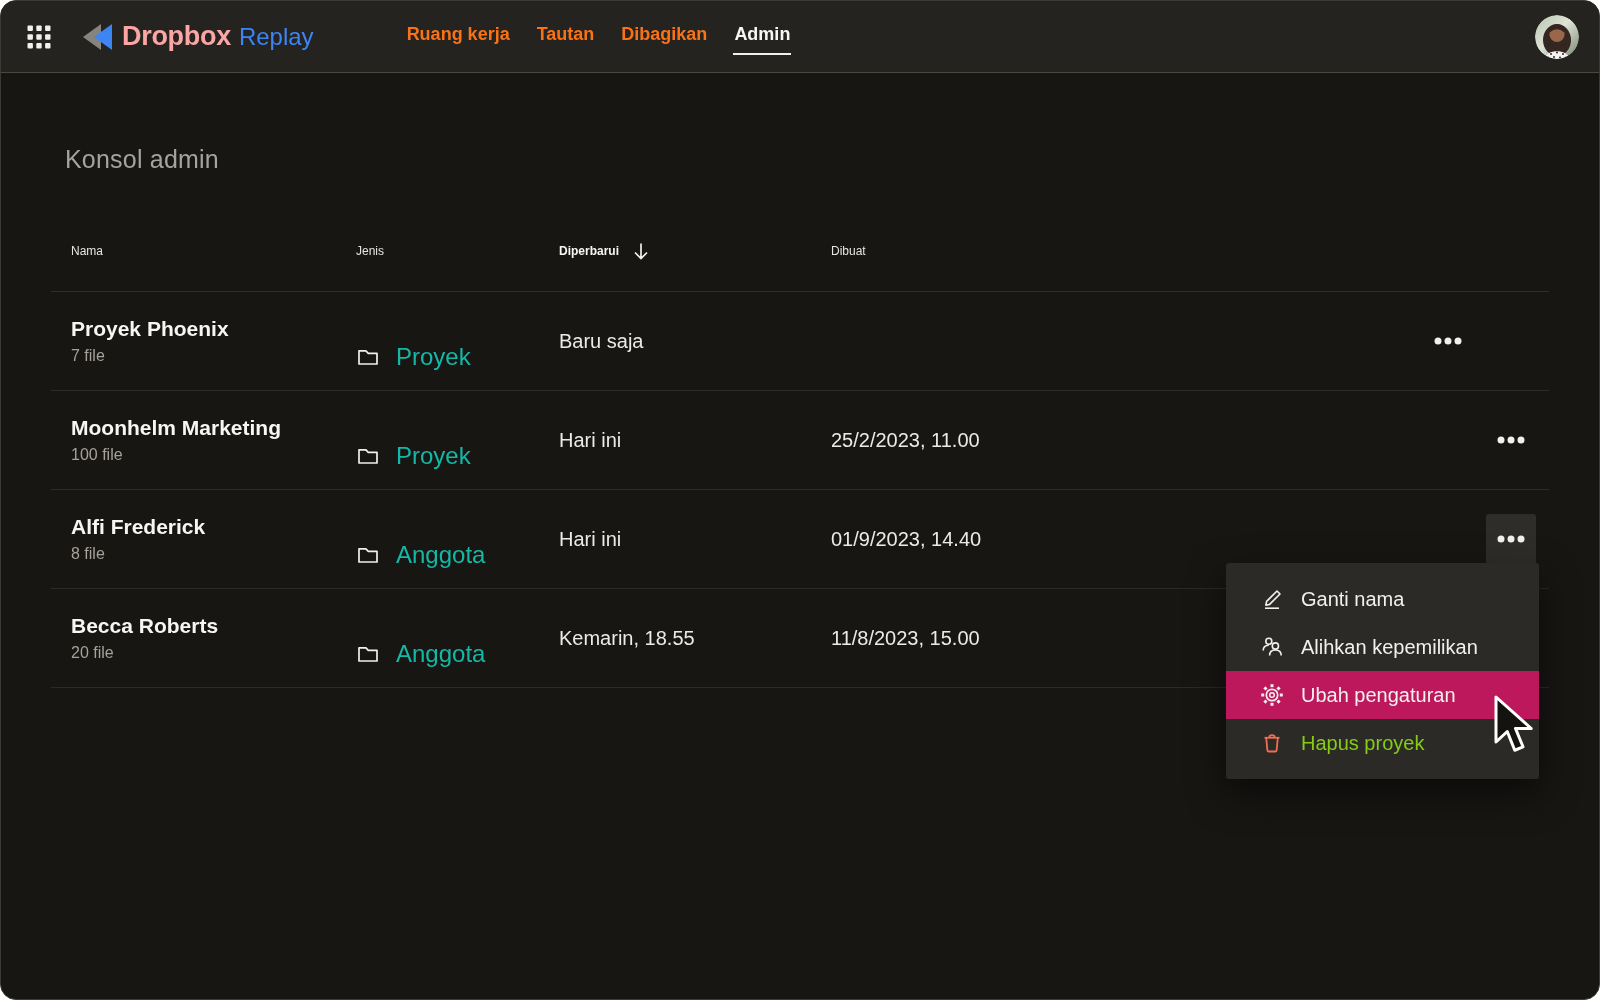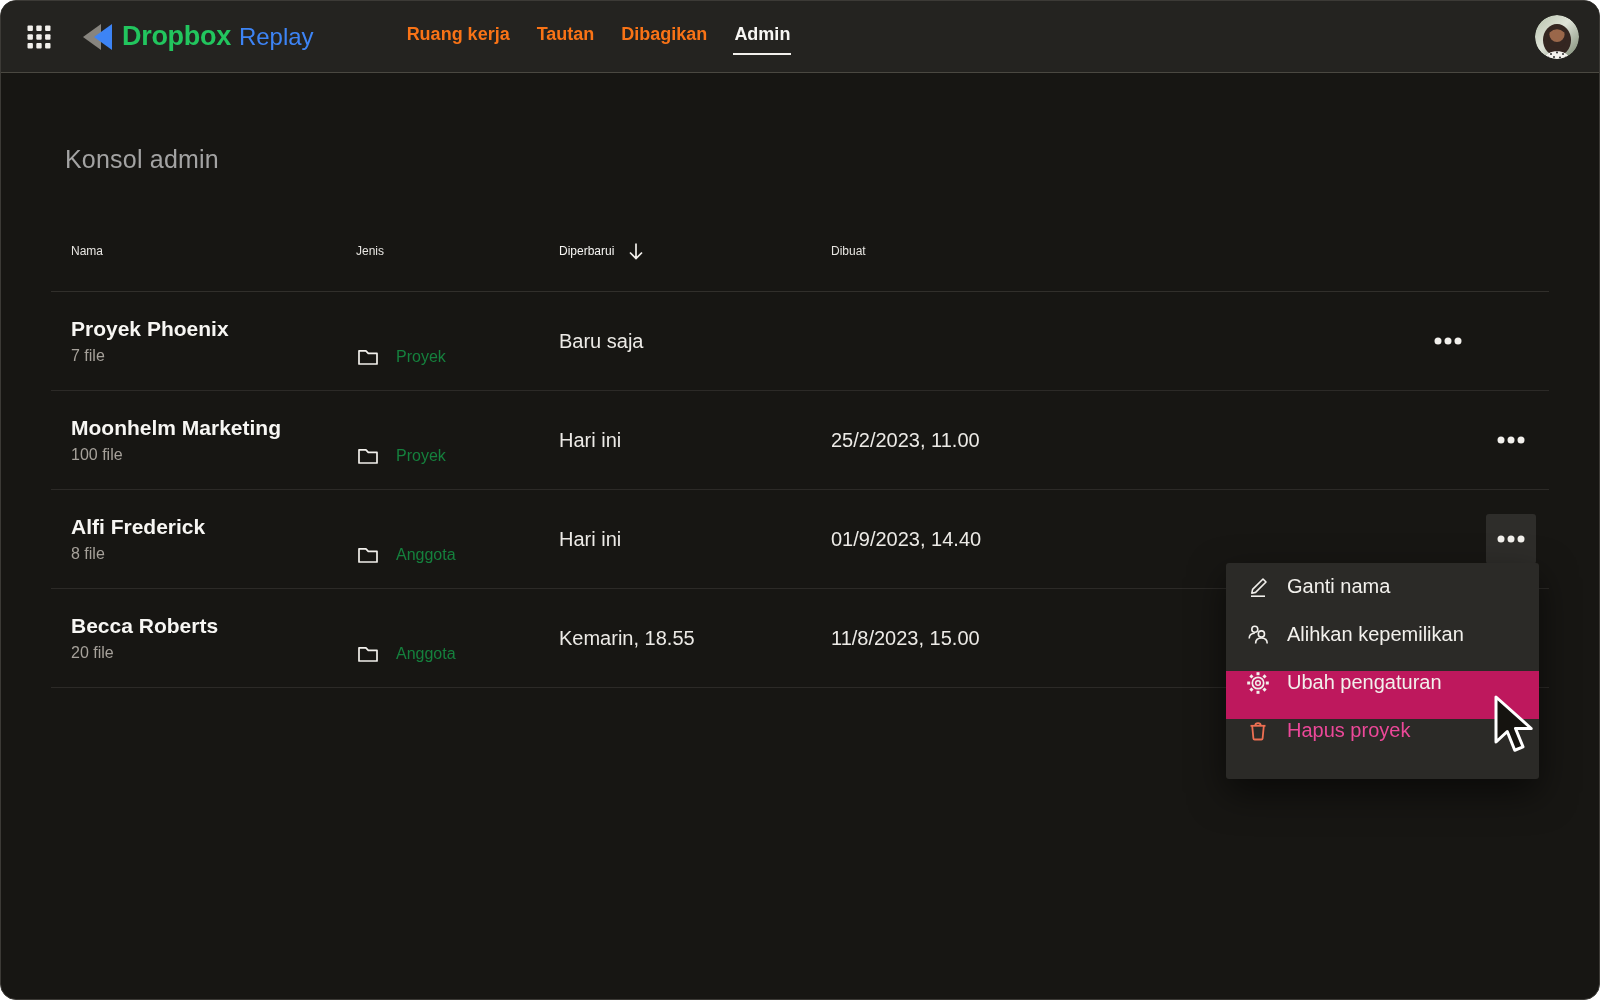--- a/index.html
+++ b/index.html
@@ -9,50 +9,50 @@
     font-family:"Liberation Sans",sans-serif;color:#f2f0ec;
   }
   
   .topbar{
     height:72px;box-sizing:border-box;background:#242320;border-bottom:1px solid #4a4841;
     display:flex;align-items:center;padding:0 20px 0 26px;
   }
   .apps-btn{width:24px;height:24px;display:flex;align-items:center;justify-content:center;cursor:pointer;background:none;border:none;padding:0;}
   .logo{display:flex;align-items:center;margin-left:28px;}
   .logo-mark{display:block;}
-  .logo-word1{font-size:27px;font-weight:700;color:#22c55e;margin-left:7px;letter-spacing:-.3px;}
+  .logo-word1{font-size:27px;font-weight:700;color:#fca5a5;margin-left:7px;letter-spacing:-.3px;}
   .logo-word2{font-size:24px;font-weight:400;color:#3d84f5;margin-left:8px;}
   .nav{display:flex;gap:25px;margin-left:92px;align-items:center;}
   .nav-item{font-size:18px;font-weight:700;color:#f97316;position:relative;padding:8px 1px 12px;cursor:pointer;}
   .nav-item.active{color:#f7f6f3;}
   .nav-item.active::after{content:"";position:absolute;left:0;right:0;bottom:2px;height:2px;background:#f2f0ec;}
   .avatar{margin-left:auto;width:44px;height:44px;border-radius:50%;overflow:hidden;cursor:pointer;flex:none;}
   
   .main{padding:0 50px;}
   .page-title{margin:14px;padding-top:55px;font-size:25px;line-height:34px;font-weight:500;color:#a3a3a3;letter-spacing:.2px;}
   .trow{display:grid;grid-template-columns:305px 203px 272px 1fr 63px;align-items:center;}
   .thead{margin-top:64px;padding-bottom:29px;border-bottom:1px solid #312f2b;font-size:12px;line-height:22px;color:#e7e5e1;}
   .col-pad{padding-left:20px;}
-  .th-sorted{font-weight:400;color:#f7f6f3;display:flex;align-items:center;gap:13px;}
+  .th-sorted{font-weight:700;color:#f7f6f3;display:flex;align-items:center;gap:13px;}
   .row{height:98px;border-bottom:1px solid #2c2a27;}
   .row-name{font-size:21px;font-weight:700;color:#f7f6f3;line-height:24px;}
   .row-files{font-size:16px;color:#a6a19a;margin-top:6px;line-height:18px;}
-  .cell-type{display:flex;align-items:center;gap:16px;font-size:16px;color:#15803d;margin-top:32px;}
+  .cell-type{display:flex;align-items:center;gap:16px;font-size:24px;color:#14b8a6;margin-top:32px;}
   .cell-text{font-size:20px;color:#eceae6;}
   .cell-actions{display:flex;justify-content:flex-end;padding-right:13px;}
   .dots-btn{width:50px;height:50px;display:flex;align-items:center;justify-content:center;background:transparent;border:none;border-radius:3px;cursor:pointer;padding:0;}
   .dots-btn.open{background:#2e2d2a;}
   
   .context-menu{
     position:absolute;left:1225px;top:562px;width:313px;box-sizing:border-box;
     background:#2b2a27;border-radius:3px;padding:12px 0;box-shadow:0 14px 36px rgba(0,0,0,.55);
   }
-  .menu-item{height:48px;display:flex;gap:17px;padding:0 20px 0 20px;font-size:20px;color:#f2f0ec;cursor:pointer;}
+  .menu-item{height:48px;display:flex;align-items:center;gap:17px;padding:0 20px 0 34px;font-size:20px;color:#f2f0ec;cursor:pointer;}
   .menu-item.highlighted{background:#be185d;}
-  .menu-item.danger{color:#ec4899;}
+  .menu-item.danger{color:#84cc16;}
   .menu-item .mi-icon{flex:none;display:flex;}
   
   .cursor{position:absolute;left:1492px;top:693px;pointer-events:none;}
 </style>
 </head>
 <body>
 
 <div class="app">
 
   <header class="topbar">

